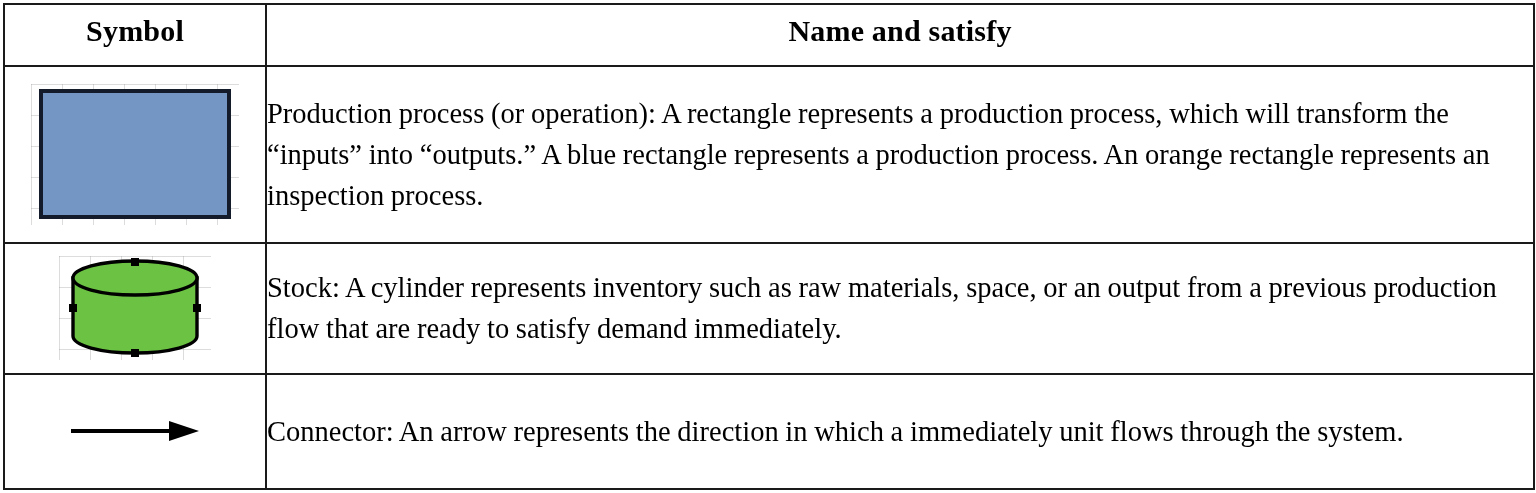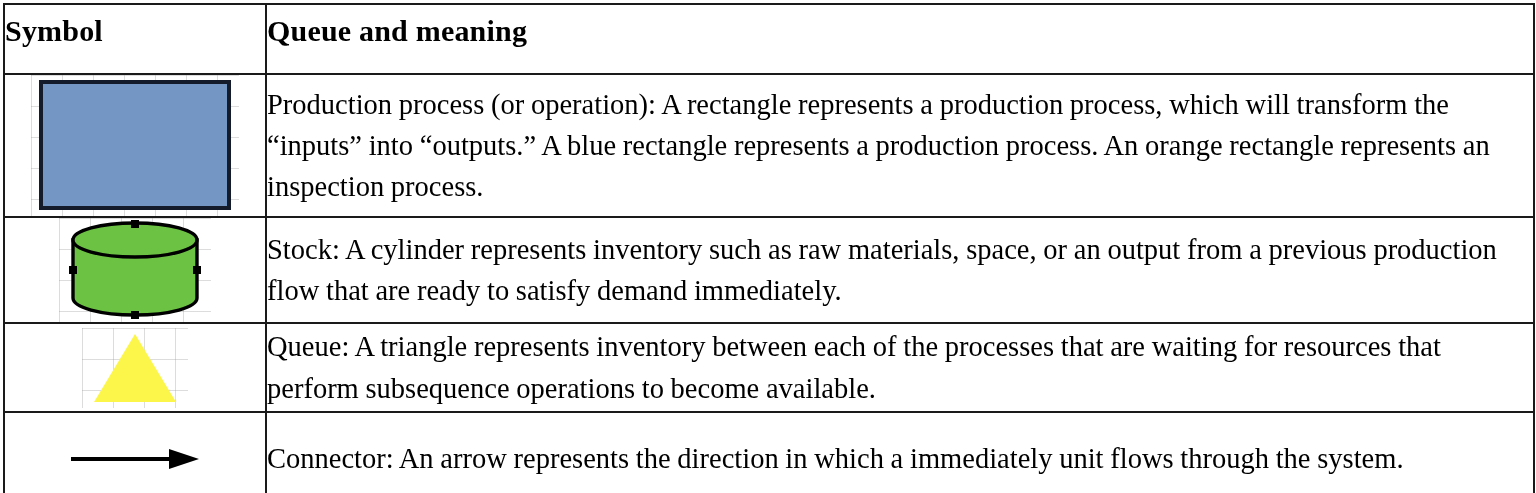--- a/index.html
+++ b/index.html
@@ -28,25 +28,25 @@
     padding: 0;
     vertical-align: middle;
   }
 
   col.c-symbol { width: 262px; }
   col.c-desc   { width: 1268px; }
 
   
   .hdr-row th {
     height: 52px;
-    text-align: left;
+    text-align: center;
     font-weight: bold;
     font-size: 30px;
     letter-spacing: 0.2px;
-    padding-bottom: 16px;
+    padding-bottom: 8px;
   }
 
   
   .desc-cell {
     padding: 6px 14px 8px 16px;
     vertical-align: middle;
   }
   .desc-text {
     font-size: 28.5px;
     line-height: 1.445;
@@ -103,21 +103,21 @@
 
 <table class="symbol-table">
   <colgroup>
     <col class="c-symbol">
     <col class="c-desc">
   </colgroup>
 
   <thead>
     <tr class="hdr-row">
       <th>Symbol</th>
-      <th>Queue and meaning</th>
+      <th>Name and satisfy</th>
     </tr>
   </thead>
 
   <tbody>
 
     <tr class="r1">
       <td class="sym-cell">
         <div class="sym-wrap">
           <div class="grid-bg" style="padding:5px 8px 6px 8px;">
             <div class="shape-rect"></div>
@@ -145,34 +145,20 @@
               <rect x="66" y="91" width="8" height="8" fill="#000000"></rect>
             </svg>
           </div>
         </div>
       </td>
       <td class="desc-cell">
         <div class="desc-text">Stock: A cylinder represents inventory such as raw materials, space, or an output from a previous production flow that are ready to satisfy demand immediately.</div>
       </td>
     </tr>
 
-    <tr class="r3">
-      <td class="sym-cell">
-        <div class="sym-wrap">
-          <div class="grid-bg" style="padding:3px 10px;">
-            <svg class="tri-svg" width="86" height="74" viewBox="0 0 86 74">
-              <polygon points="43,3 84,71 2,71" fill="#fcf64b"></polygon>
-            </svg>
-          </div>
-        </div>
-      </td>
-      <td class="desc-cell">
-        <div class="desc-text">Queue: A triangle represents inventory between each of the processes that are waiting for resources that perform subsequence operations to become available.</div>
-      </td>
-    </tr>
 
     <tr class="r4">
       <td class="sym-cell">
         <div class="sym-wrap">
           <svg class="arrow-svg" width="140" height="34" viewBox="0 0 140 34">
             <line x1="6" y1="17" x2="108" y2="17" stroke="#000000" stroke-width="4"></line>
             <polygon points="104,7 134,17 104,27" fill="#000000"></polygon>
           </svg>
         </div>
       </td>

